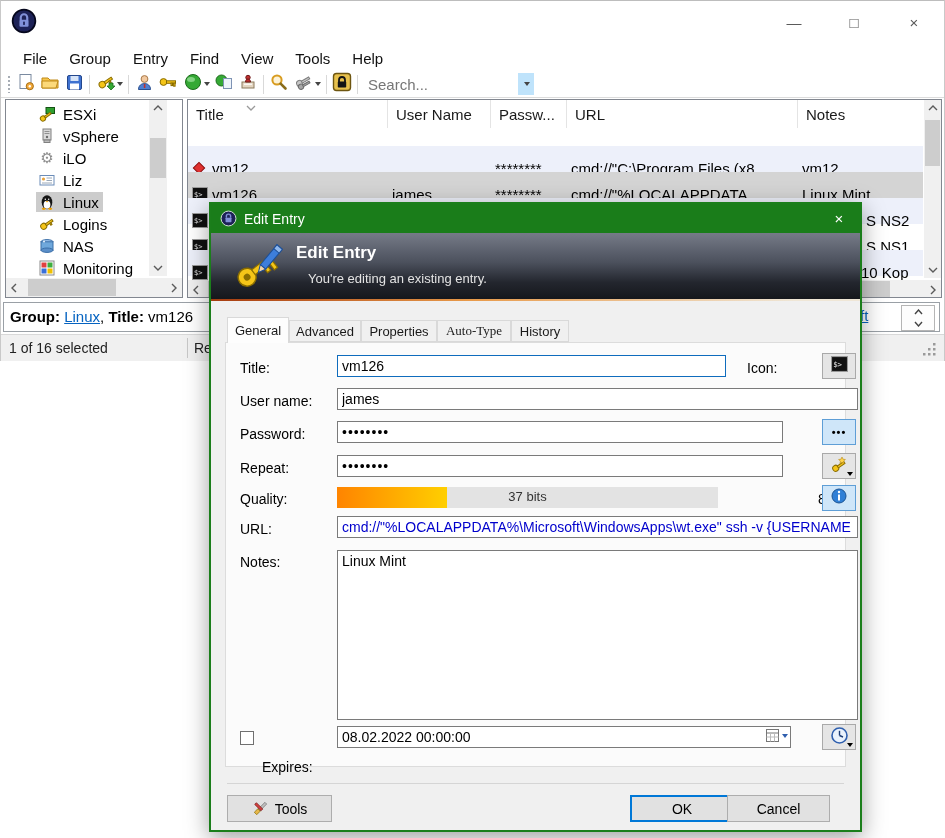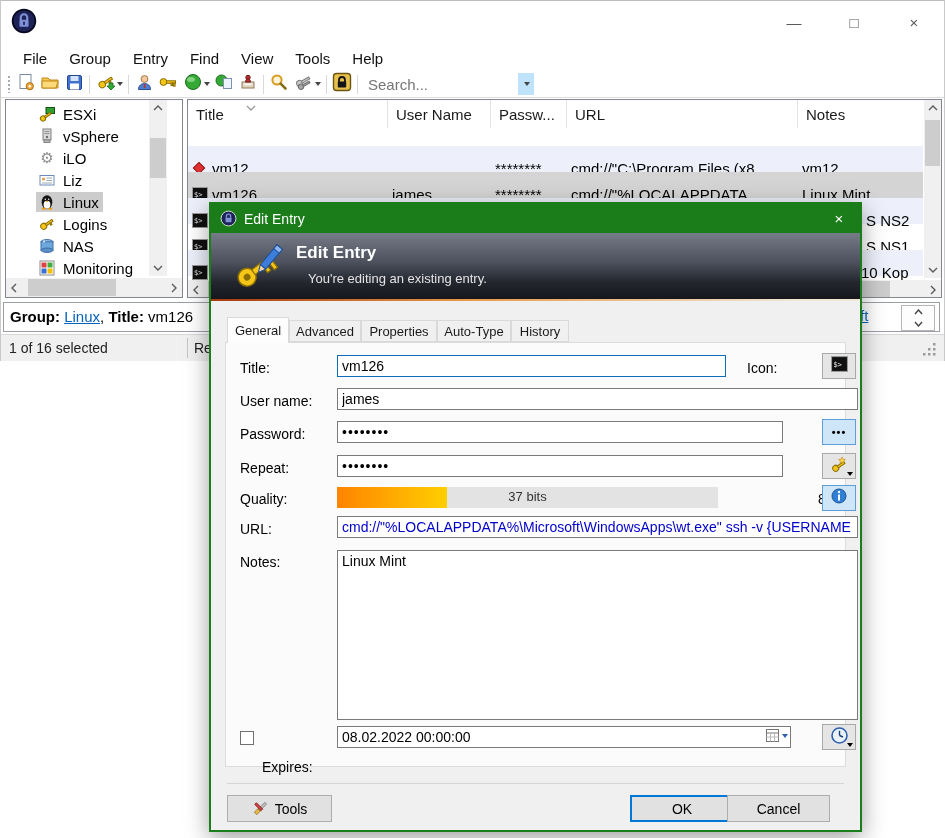--- a/index.html
+++ b/index.html
@@ -539,21 +539,21 @@
 
     <div class="tab active" style="left:16px;width:62px;">
         <span>General</span>
       </div>
     <div class="tab" style="left:78px;width:72px;">
         <span>Advanced</span>
       </div>
     <div class="tab" style="left:150px;width:76px;">
         <span>Properties</span>
       </div>
-    <div class="tab" style="left:226px;width:74px;">
+    <div class="tab" style="left:226px;width:74px;font-family:Liberation Serif, serif;">
         <span>Auto-Type</span>
       </div>
     <div class="tab" style="left:300px;width:58px;">
         <span>History</span>
       </div>
     <div class="tabpage"></div>
 
     <div class="flabel" style="left:29px;top:156px;z-index:2;">Title:</div>
     <input class="tinput" style="left: 126px; top: 151px; width: 389px; border-color: rgb(15, 108, 189); z-index: 2;" value="vm126">
     <div class="flabel" style="left:536px;top:156px;z-index:2;">Icon:</div>

